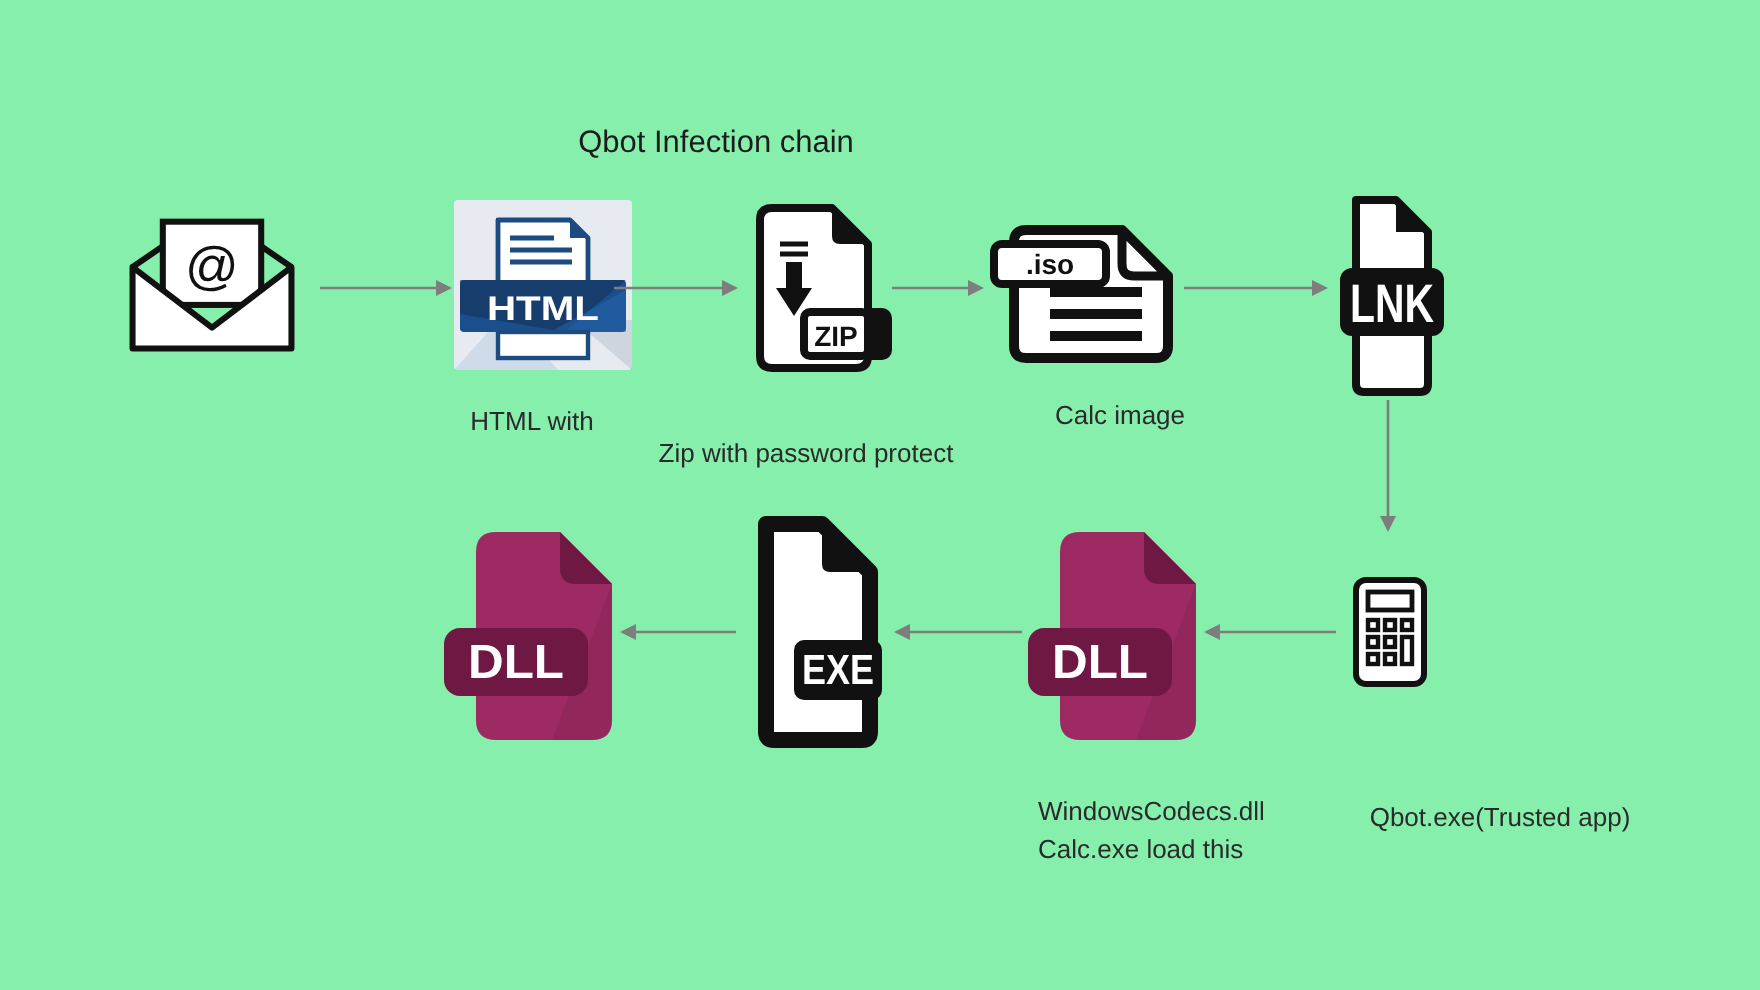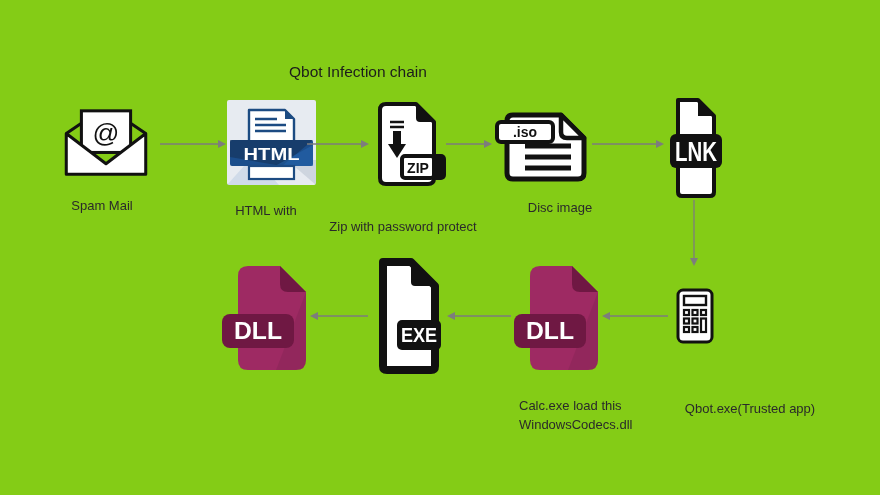--- a/index.html
+++ b/index.html
@@ -1,17 +1,17 @@
 <!DOCTYPE html>
 <html><head>
 <meta charset="utf-8">
 <style>
   html,body{margin:0;padding:0;background:#fff;}
   #canvas{
-    position:relative;width:880px;height:495px;background:#84cc16;overflow:hidden;
+    position:relative;width:880px;height:495px;background:#86efac;overflow:hidden;
     font-family:"Liberation Sans","DejaVu Sans",sans-serif;color:#222;
   }
   .abs{position:absolute;}
   .title{
     font-size:15.5px;font-weight:500;color:#1c1c1c;text-align:center;width:240px;
   }
   .node-label{
     font-size:13px;color:#2a2a2a;text-align:center;width:120px;line-height:19px;
   }
   .node-label.wide{width:162px;margin-top:24px;}
@@ -27,21 +27,20 @@
 <div id="canvas">
 
   <div class="abs title" style="left:238px;top:63px;">Qbot Infection chain</div>
 
   <svg class="abs" style="left:62px;top:108px;" width="88" height="70" viewBox="0 0 92 74">
     <rect x="20" y="3" width="52" height="44" fill="#fff" stroke="#111" stroke-width="3.2"></rect>
     <text x="46" y="36" font-size="28" fill="#111" text-anchor="middle">@</text>
     <path d="M4,27 L20,16 M88,27 L72,16" fill="none" stroke="#111" stroke-width="3.2"></path>
     <path d="M4,27 L46,59 L88,27 L88,70 L4,70 Z" fill="#fff" stroke="#111" stroke-width="3.2" stroke-linejoin="round"></path>
   </svg>
-  <div class="abs node-label" style="left:42px;top:196px;">Spam Mail</div>
 
   <svg class="abs arrow" style="left:160px;top:138px;" width="66" height="12">
     <line x1="0" y1="6" x2="58" y2="6"></line>
       <polygon points="58,2 66,6 58,10"></polygon>
   </svg>
 
   <svg class="abs" style="left:227px;top:100px;" width="89" height="85" viewBox="0 0 89 85">
     <rect x="0" y="0" width="89" height="85" rx="2" fill="#e7ebf1"></rect>
     <polygon points="0,85 26,56 52,85" fill="#2a6cb5" opacity="0.12"></polygon>
     <polygon points="89,85 60,60 89,60" fill="#16365f" opacity="0.12"></polygon>
@@ -78,21 +77,21 @@
       <polygon points="38,2 46,6 38,10"></polygon>
   </svg>
 
   <svg class="abs" style="left:495px;top:110px;" width="94" height="74" viewBox="0 0 94 74">
     <path d="M18,5 H66 L89,28 V63 q0,6 -6,6 H18 q-6,0 -6,-6 V11 q0,-6 6,-6 Z" fill="#fff" stroke="#111" stroke-width="5" stroke-linejoin="round"></path>
     <path d="M66,5 L89,28 H72 q-6,0 -6,-6 Z" fill="#fff" stroke="#111" stroke-width="4.5" stroke-linejoin="round"></path>
     <path d="M30,36 H76 M30,47 H76 M30,58 H76" stroke="#111" stroke-width="5" fill="none"></path>
     <rect x="2" y="12" width="56" height="20" rx="4" fill="#fff" stroke="#111" stroke-width="4"></rect>
     <text x="30" y="27" font-size="14" font-weight="bold" fill="#111" text-anchor="middle">.iso</text>
   </svg>
-  <div class="abs node-label" style="left:500px;top:198px;">Disc image</div>
+  <div class="abs node-label" style="left:500px;top:198px;">Calc image</div>
 
   <svg class="abs arrow" style="left:592px;top:138px;" width="72" height="12">
     <line x1="0" y1="6" x2="64" y2="6"></line>
       <polygon points="64,2 72,6 64,10"></polygon>
   </svg>
 
   <svg class="abs" style="left:670px;top:94px;" width="52" height="104" viewBox="0 0 52 104">
     <path d="M8,6 H28 L44,22 V98 q0,4 -4,4 H12 q-4,0 -4,-4 Z" fill="#fff" stroke="#111" stroke-width="4" stroke-linejoin="round"></path>
     <path d="M28,6 L44,22 H28 Z" fill="#111"></path>
     <rect x="0" y="40" width="52" height="34" rx="6" fill="#111"></rect>
@@ -126,22 +125,22 @@
   </svg>
 
   <svg class="abs" style="left:514px;top:264px;" width="94" height="108" viewBox="0 0 94 108">
     <path d="M26,2 H58 L84,28 V96 q0,10 -10,10 H26 q-10,0 -10,-10 V12 q0,-10 10,-10 Z" fill="#9e2a63"></path>
     <path d="M58,2 L84,28 H66 q-8,0 -8,-8 Z" fill="#6f1843"></path>
     <path d="M84,28 V96 q0,10 -10,10 H54 Z" fill="#000" opacity="0.07"></path>
     <rect x="0" y="50" width="72" height="34" rx="8" fill="#6f1843"></rect>
     <text x="36" y="75" font-size="24" font-weight="bold" fill="#fff" text-anchor="middle" textLength="48" lengthAdjust="spacingAndGlyphs">DLL</text>
   </svg>
   <div class="abs node-label left" style="left:519px;top:396px;">
+    <div>WindowsCodecs.dll</div>
     <div>Calc.exe load this</div>
-    <div>WindowsCodecs.dll</div>
   </div>
 
   <svg class="abs arrow" style="left:447px;top:310px;" width="64" height="12">
     <line x1="8" y1="6" x2="64" y2="6"></line>
       <polygon points="8,2 0,6 8,10"></polygon>
   </svg>
 
   <svg class="abs" style="left:371px;top:256px;" width="70" height="120" viewBox="0 0 70 120">
     <path d="M12,6 H40 L64,30 V110 q0,4 -4,4 H16 q-4,0 -4,-4 Z" fill="#fff" stroke="#111" stroke-width="8" stroke-linejoin="round"></path>
     <path d="M40,6 L64,30 H44 q-4,0 -4,-4 Z" fill="#111"></path>

